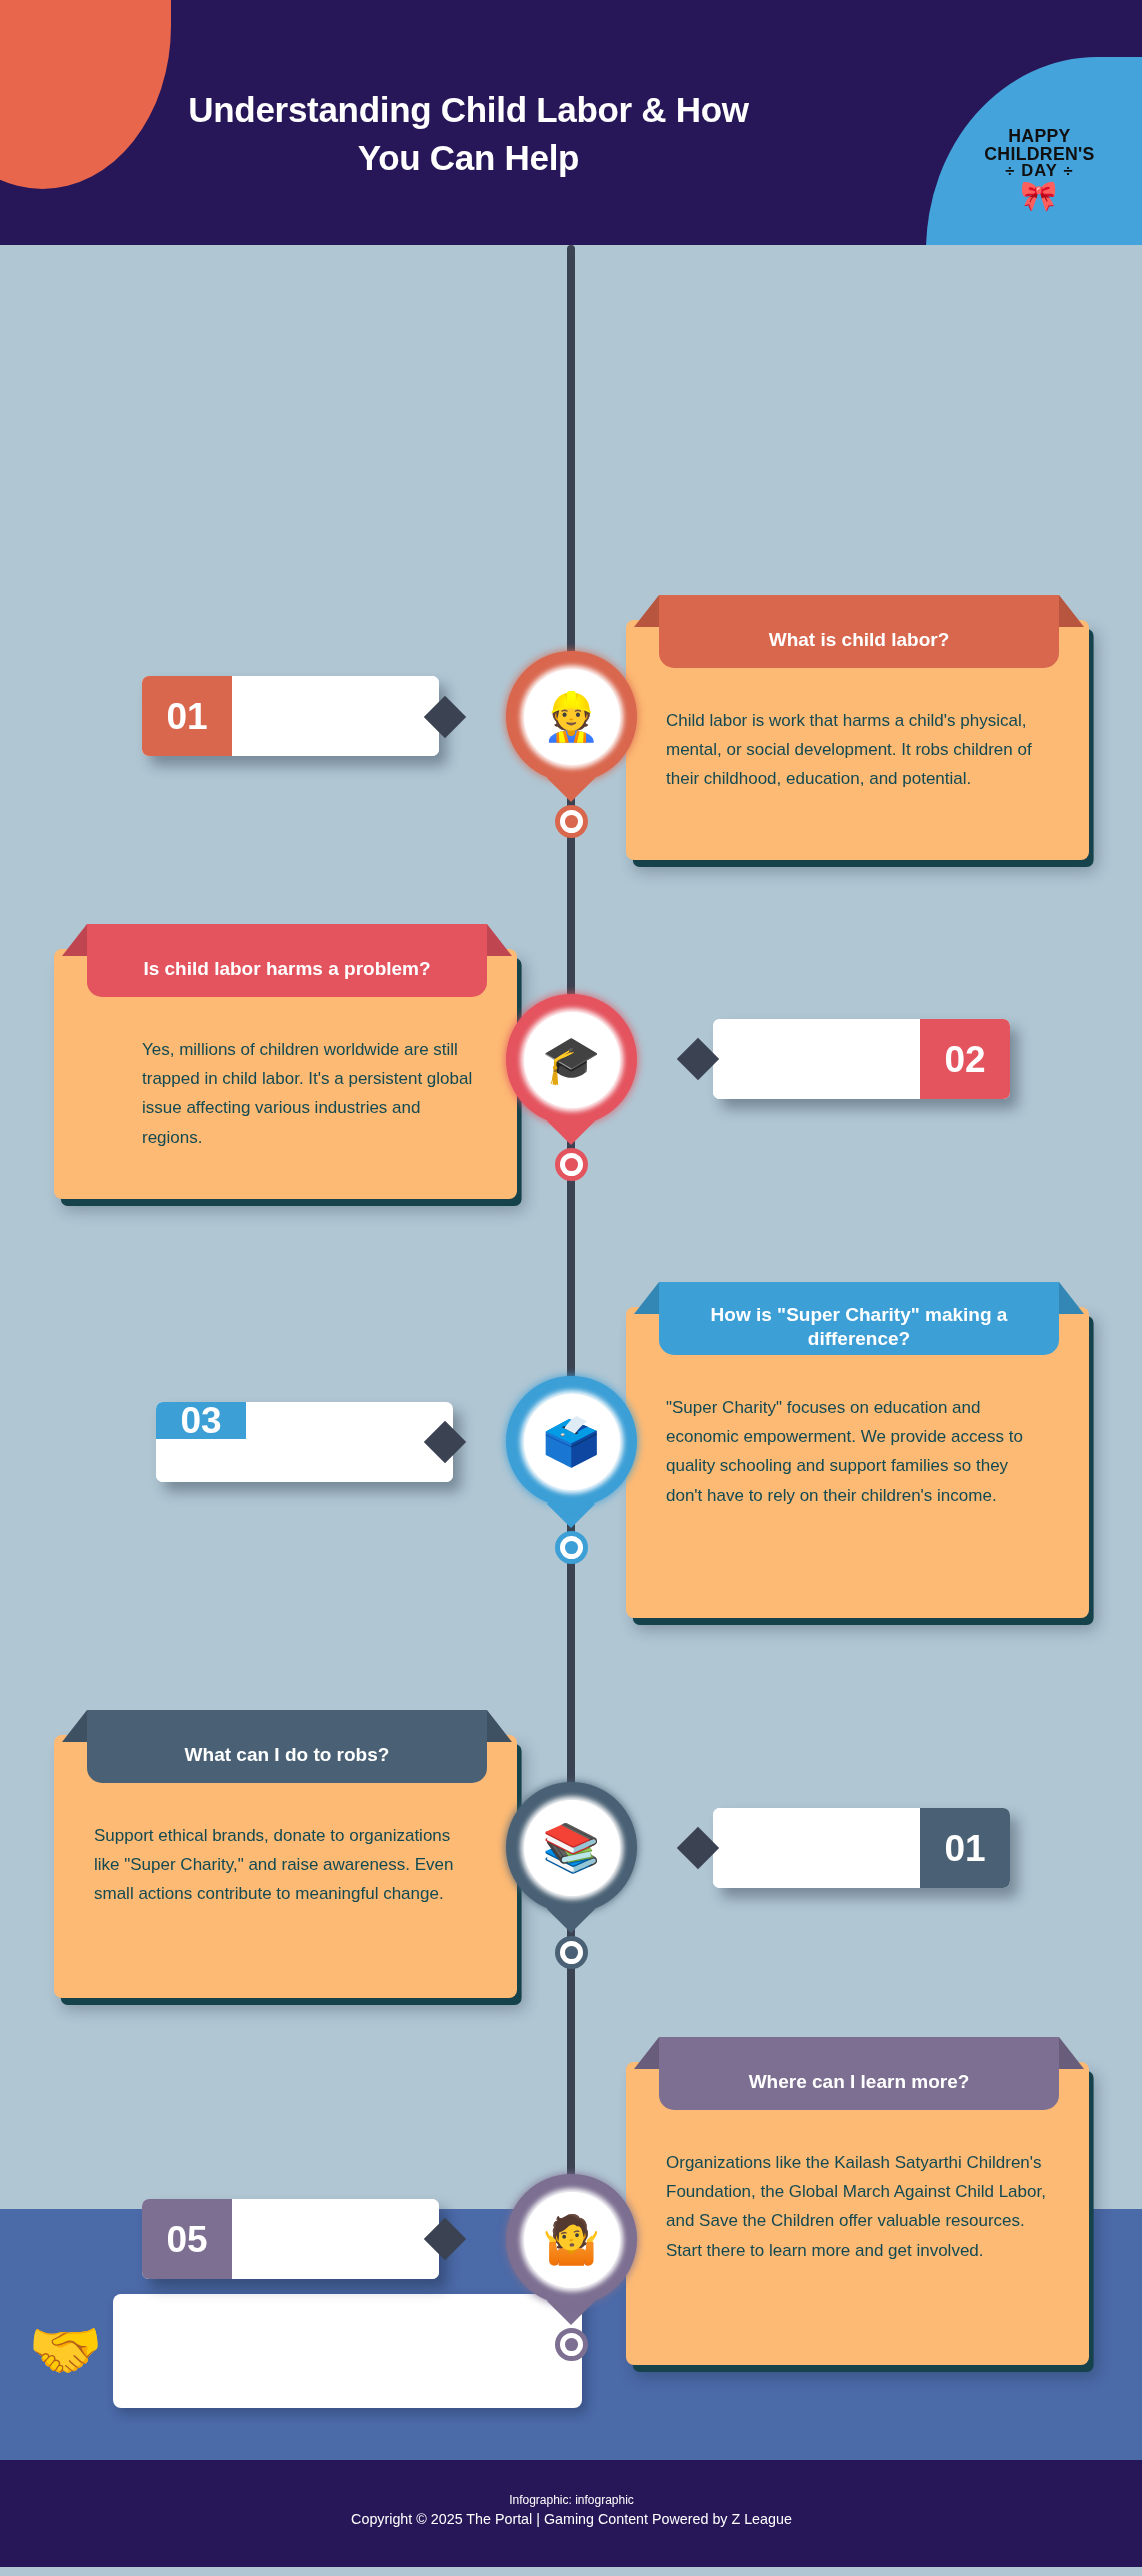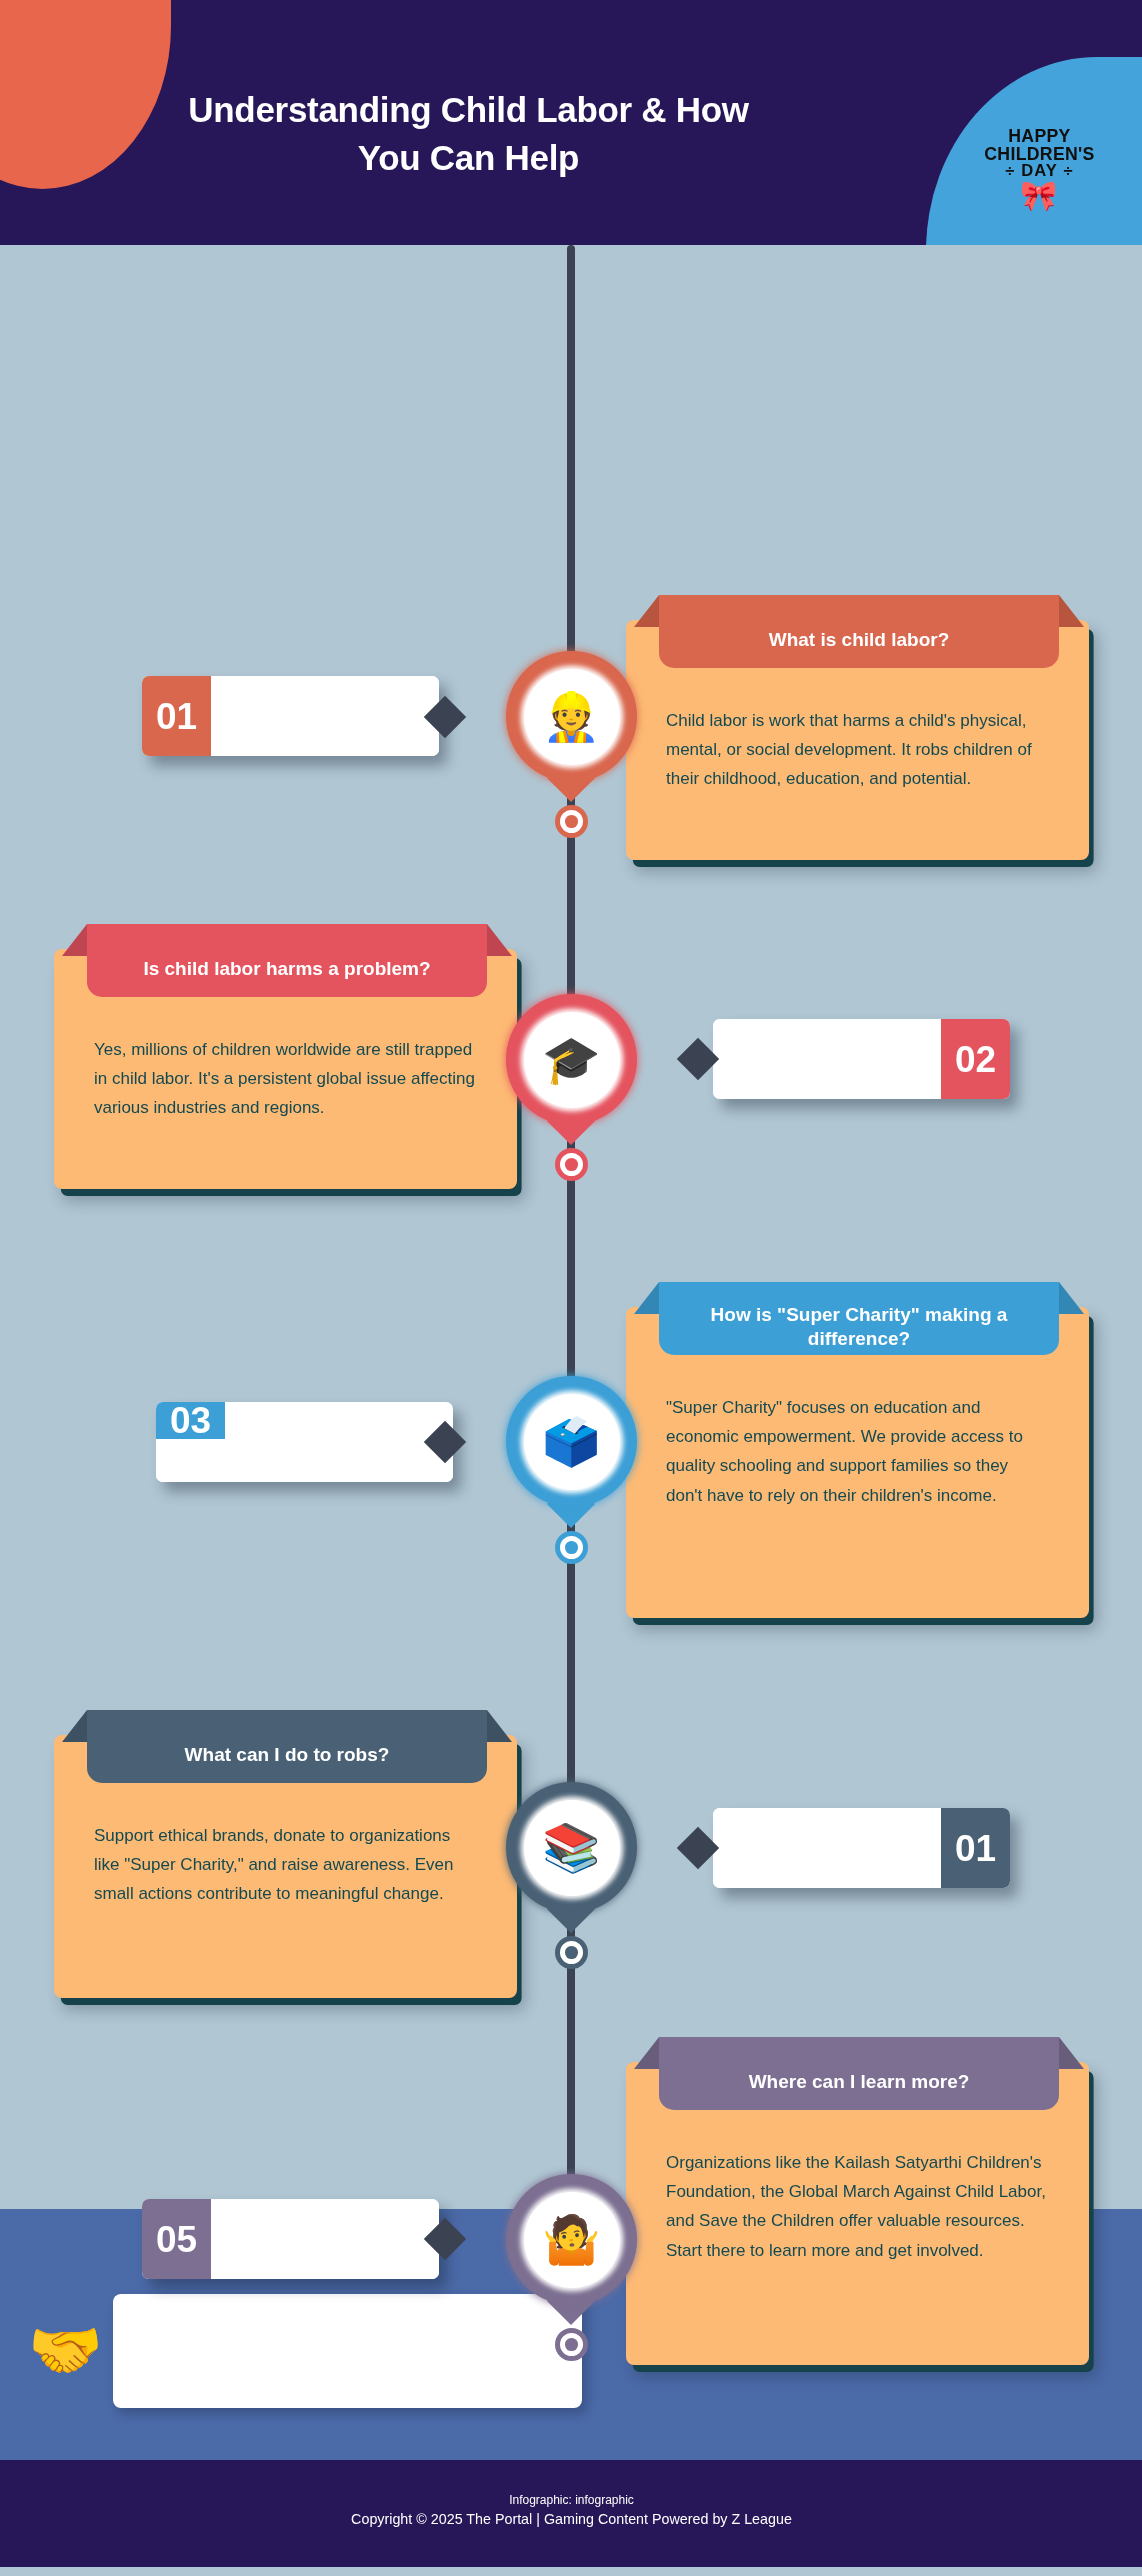--- a/index.html
+++ b/index.html
@@ -158,21 +158,21 @@
     height: 80px;
     background: #ffffff;
     border-radius: 6.9px;
     box-shadow: 8px 9.1px 12.6px rgba(18,30,45,0.35);
     display: flex;
     align-items: stretch;
     overflow: hidden;
     z-index: 4;
   }
   .numplate .num {
-    width: 69px;
+    width: 90px;
     display: flex;
     align-items: center;
     justify-content: center;
     color: #ffffff;
     font-size: 37px;
     font-weight: bold;
     line-height: 1;
     text-align: center;
   }
   .numplate .fill { flex: 1; background: #ffffff; }
@@ -336,21 +336,21 @@
             <div class="num" style="background: rgb(228, 84, 95);">02</div>
             <div class="fill"></div>
           </div>
           <div class="plate-arrow" style="top: 799px; left: 683px;"></div>
           <div class="card" style="top: 704px; left: 54px;">
             <div class="ribbon" style="background: rgb(228, 84, 95);">
               <span class="fold-l" style="background: rgb(191, 69, 80);"></span>
               <span>Is child labor harms a problem?</span>
               <span class="fold-r" style="background: rgb(191, 69, 80);"></span>
             </div>
-            <div class="body" style="min-height: 240px;">Yes, millions of children worldwide are still trapped in child labor. It's a persistent global issue affecting various industries and regions.</div>
+            <div class="body" style="min-height: 240px; margin-left: 48px;">Yes, millions of children worldwide are still trapped in child labor. It's a persistent global issue affecting various industries and regions.</div>
           </div>
         </div>
         <div class="step">
           <div class="medallion" style="background: rgb(60, 159, 214); top: 1131px;">
             <div class="inner">🗳️</div>
           </div>
           <div class="med-diamond" style="background: rgb(60, 159, 214); top: 1242px;"></div>
           <div class="med-dot" style="border-color: rgb(60, 159, 214); top: 1286px;">
             <i style="background: rgb(60, 159, 214);"></i>
           </div>

